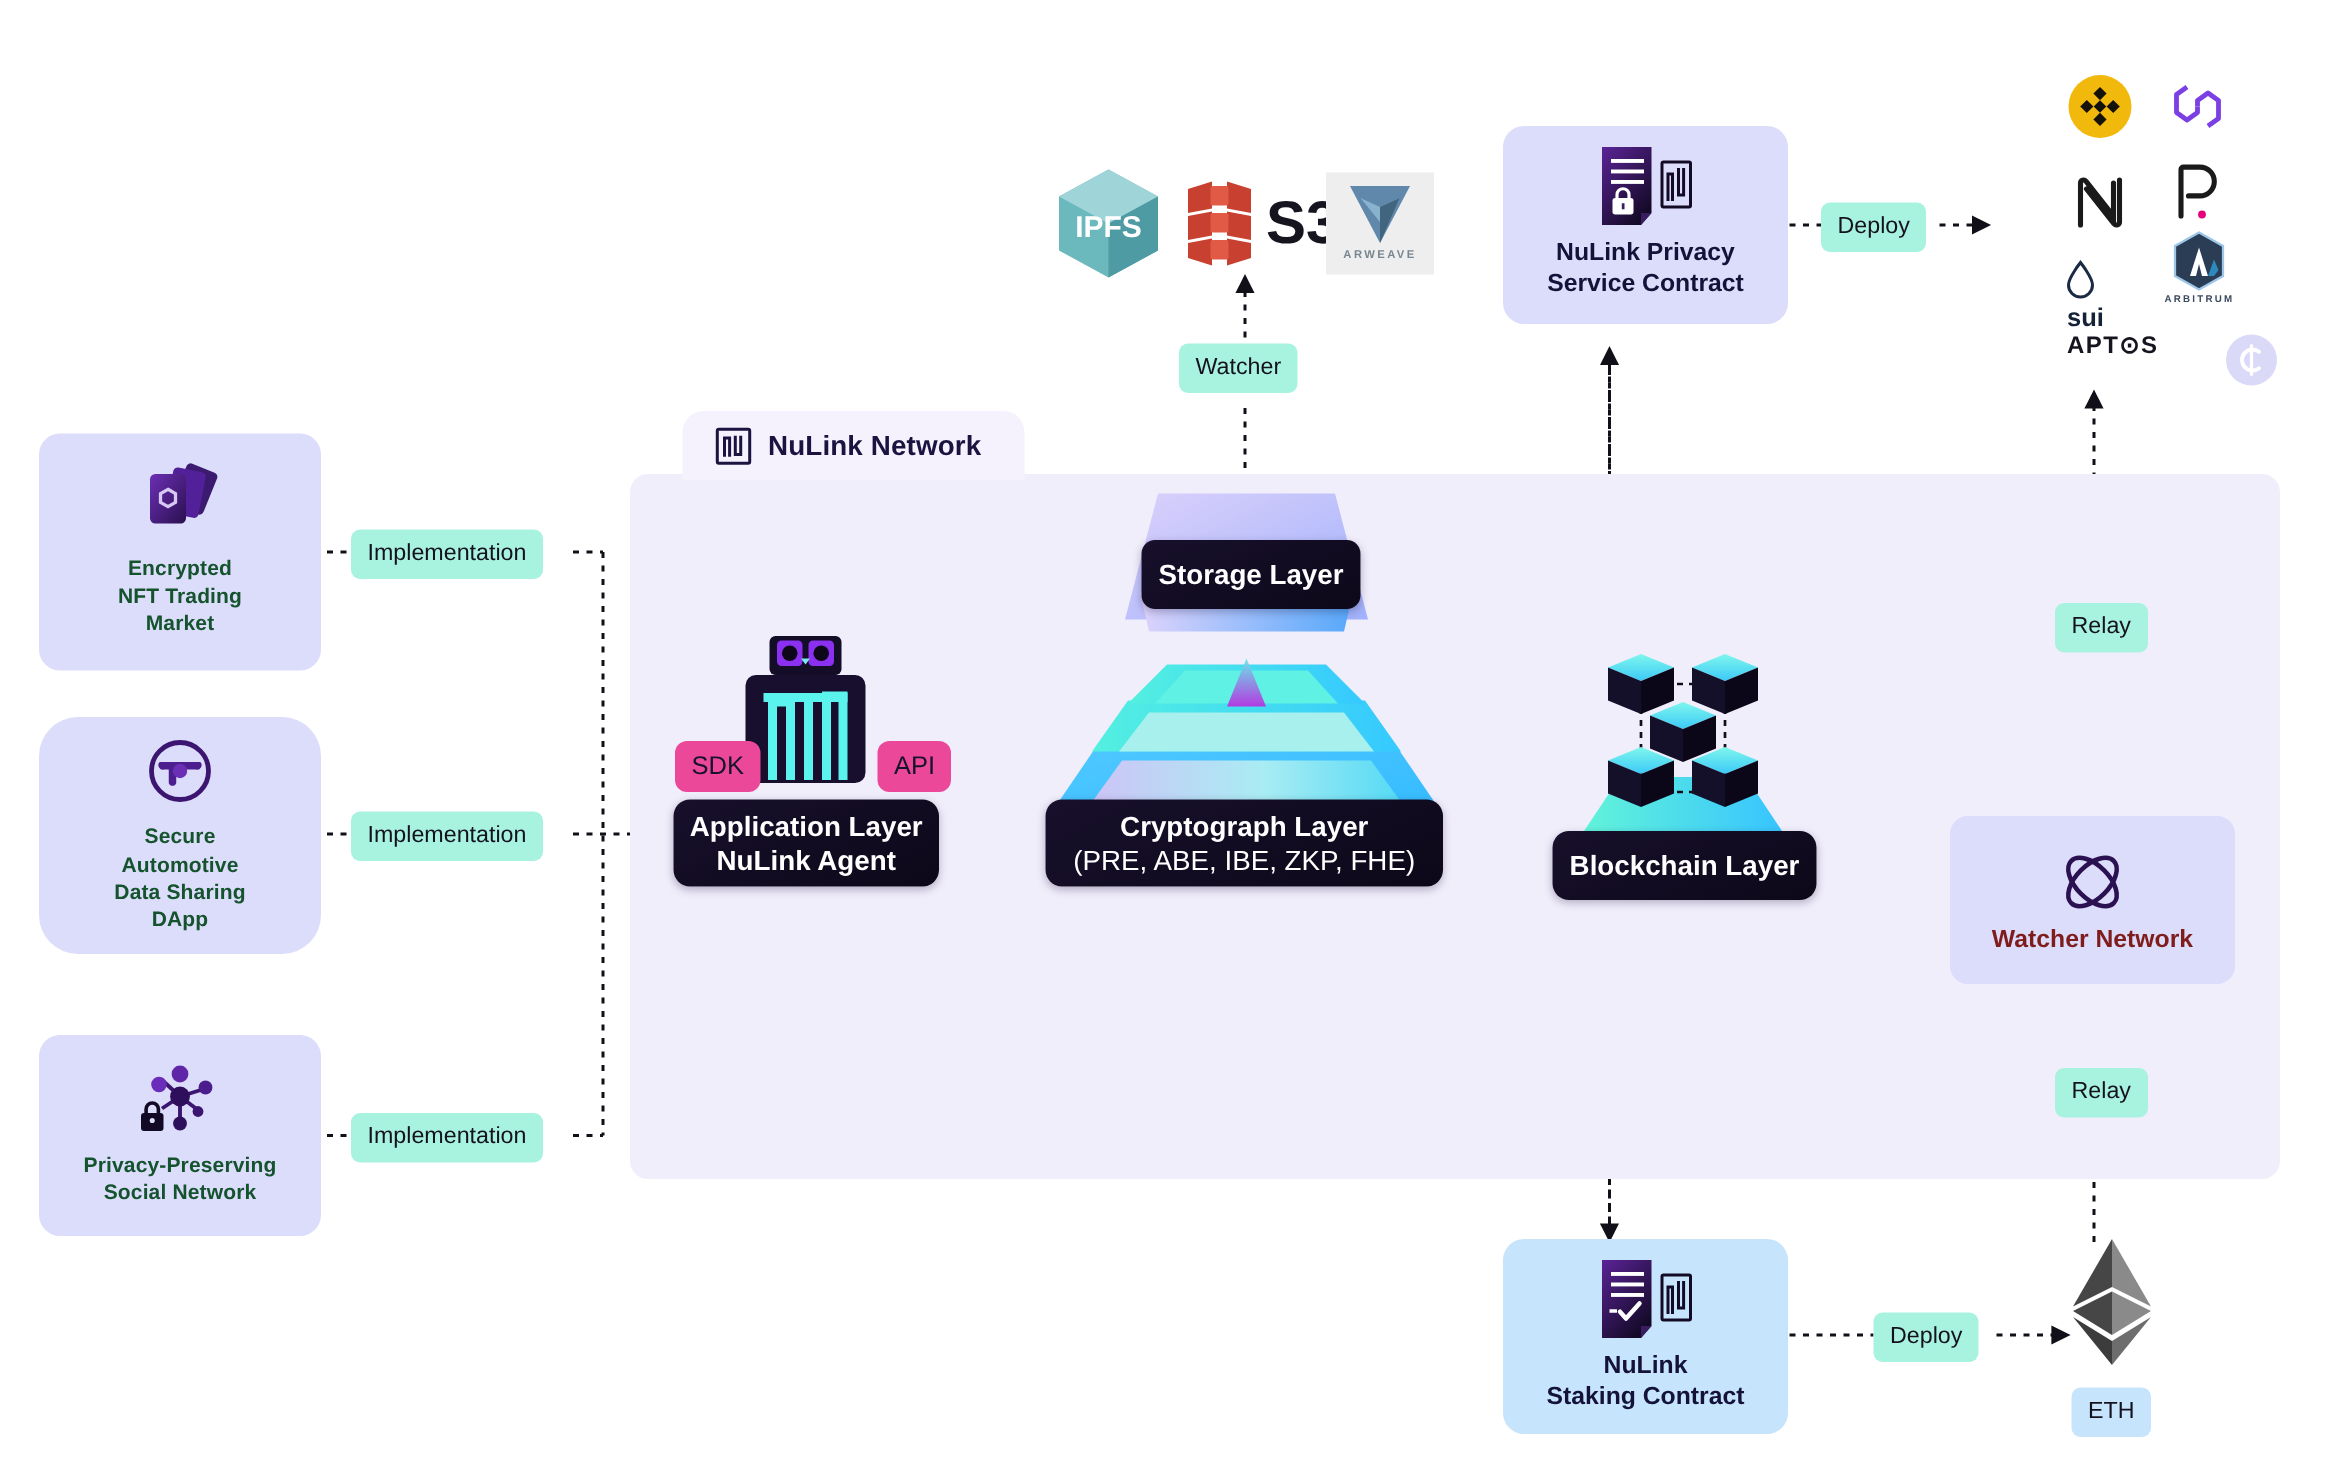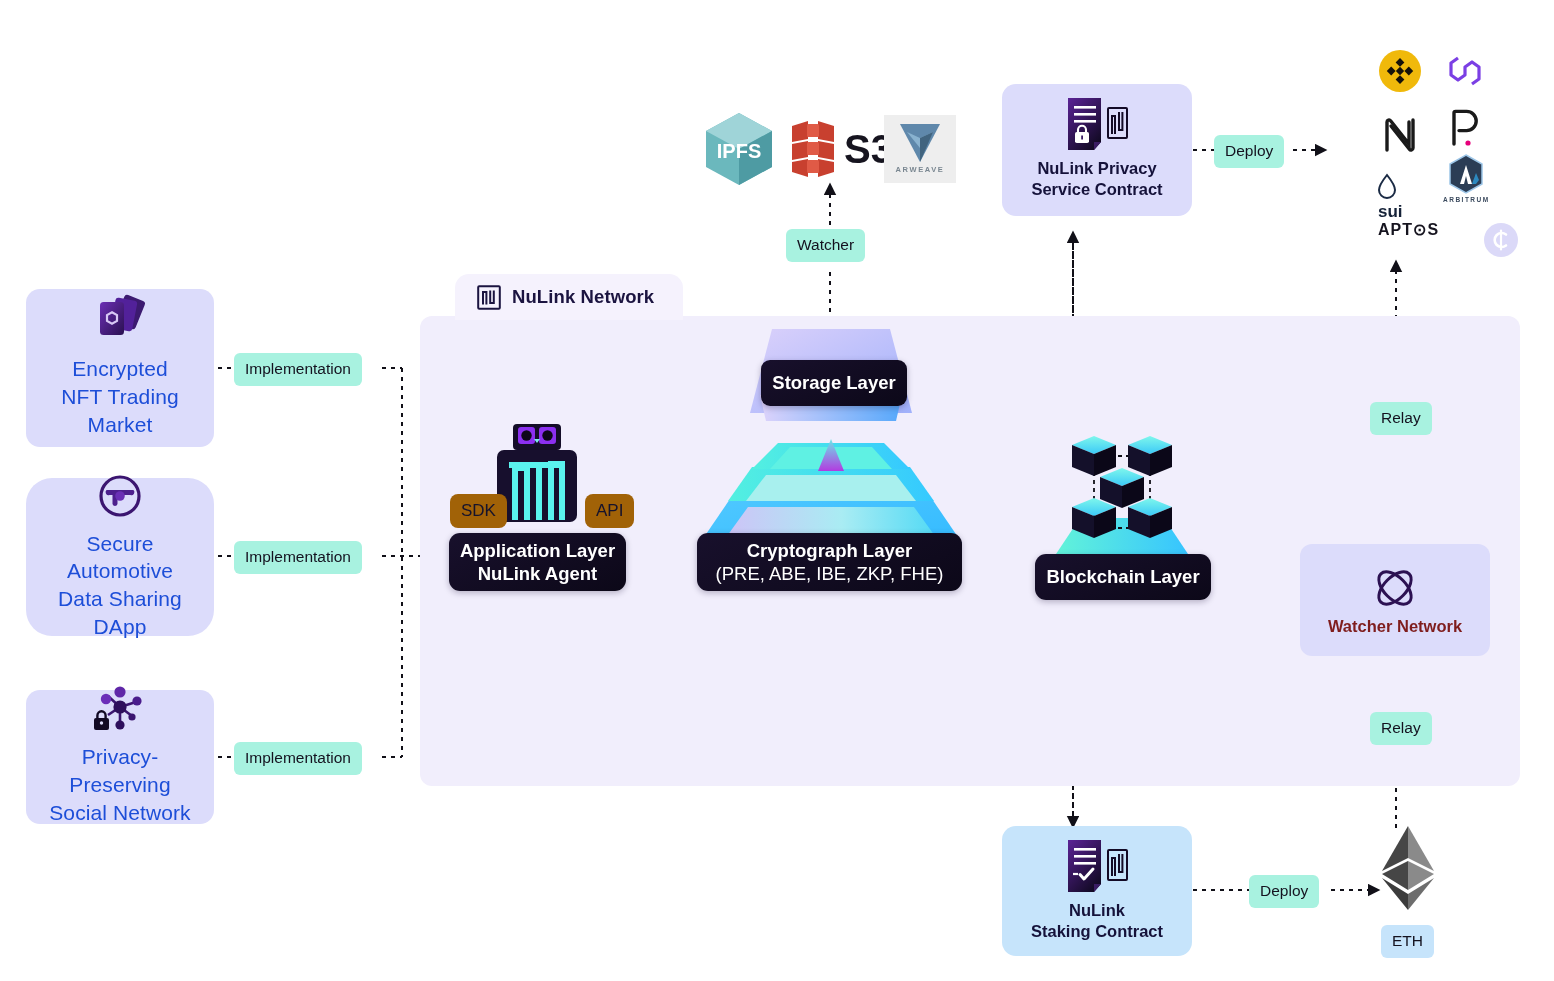--- a/index.html
+++ b/index.html
@@ -17,21 +17,21 @@
   .app-card {
     width: 188px;
     background: #dcdcfb;
     border-radius: 14px;
     display: flex; flex-direction: column;
     align-items: center; justify-content: center;
     padding: 16px 10px 18px;
     text-align: center;
   }
   .app-card .label {
-    font-size: 21px; font-weight: 400; color: #1d4ed8;
+    font-size: 14px; font-weight: 700; color: #14532d;
     line-height: 1.32; letter-spacing: .1px;
   }
   .app-icon { margin-bottom: 10px; }
 
   
   .pill {
     background: #a8f2e0;
     border-radius: 6px;
     font-size: 15.5px; color: #14121f;
     padding: 7px 11px 8px;
@@ -65,21 +65,21 @@
     display: flex; flex-direction: column;
     align-items: center; justify-content: center;
     text-align: center;
     box-shadow: 0 2px 6px rgba(20,10,50,.28);
   }
   .plate .l1 { font-size: 18.5px; font-weight: 700; line-height: 1.25; }
   .plate .l2 { font-size: 18.5px; font-weight: 400; line-height: 1.25; }
 
   
   .chip {
-    background: #a16207;
+    background: #ec4899;
     border-radius: 8px;
     font-size: 17px; color: #16132c;
     padding: 7px 11px;
   }
 
   
   .contract-card {
     width: 190px;
     border-radius: 14px;
     display: flex; flex-direction: column; align-items: center;

